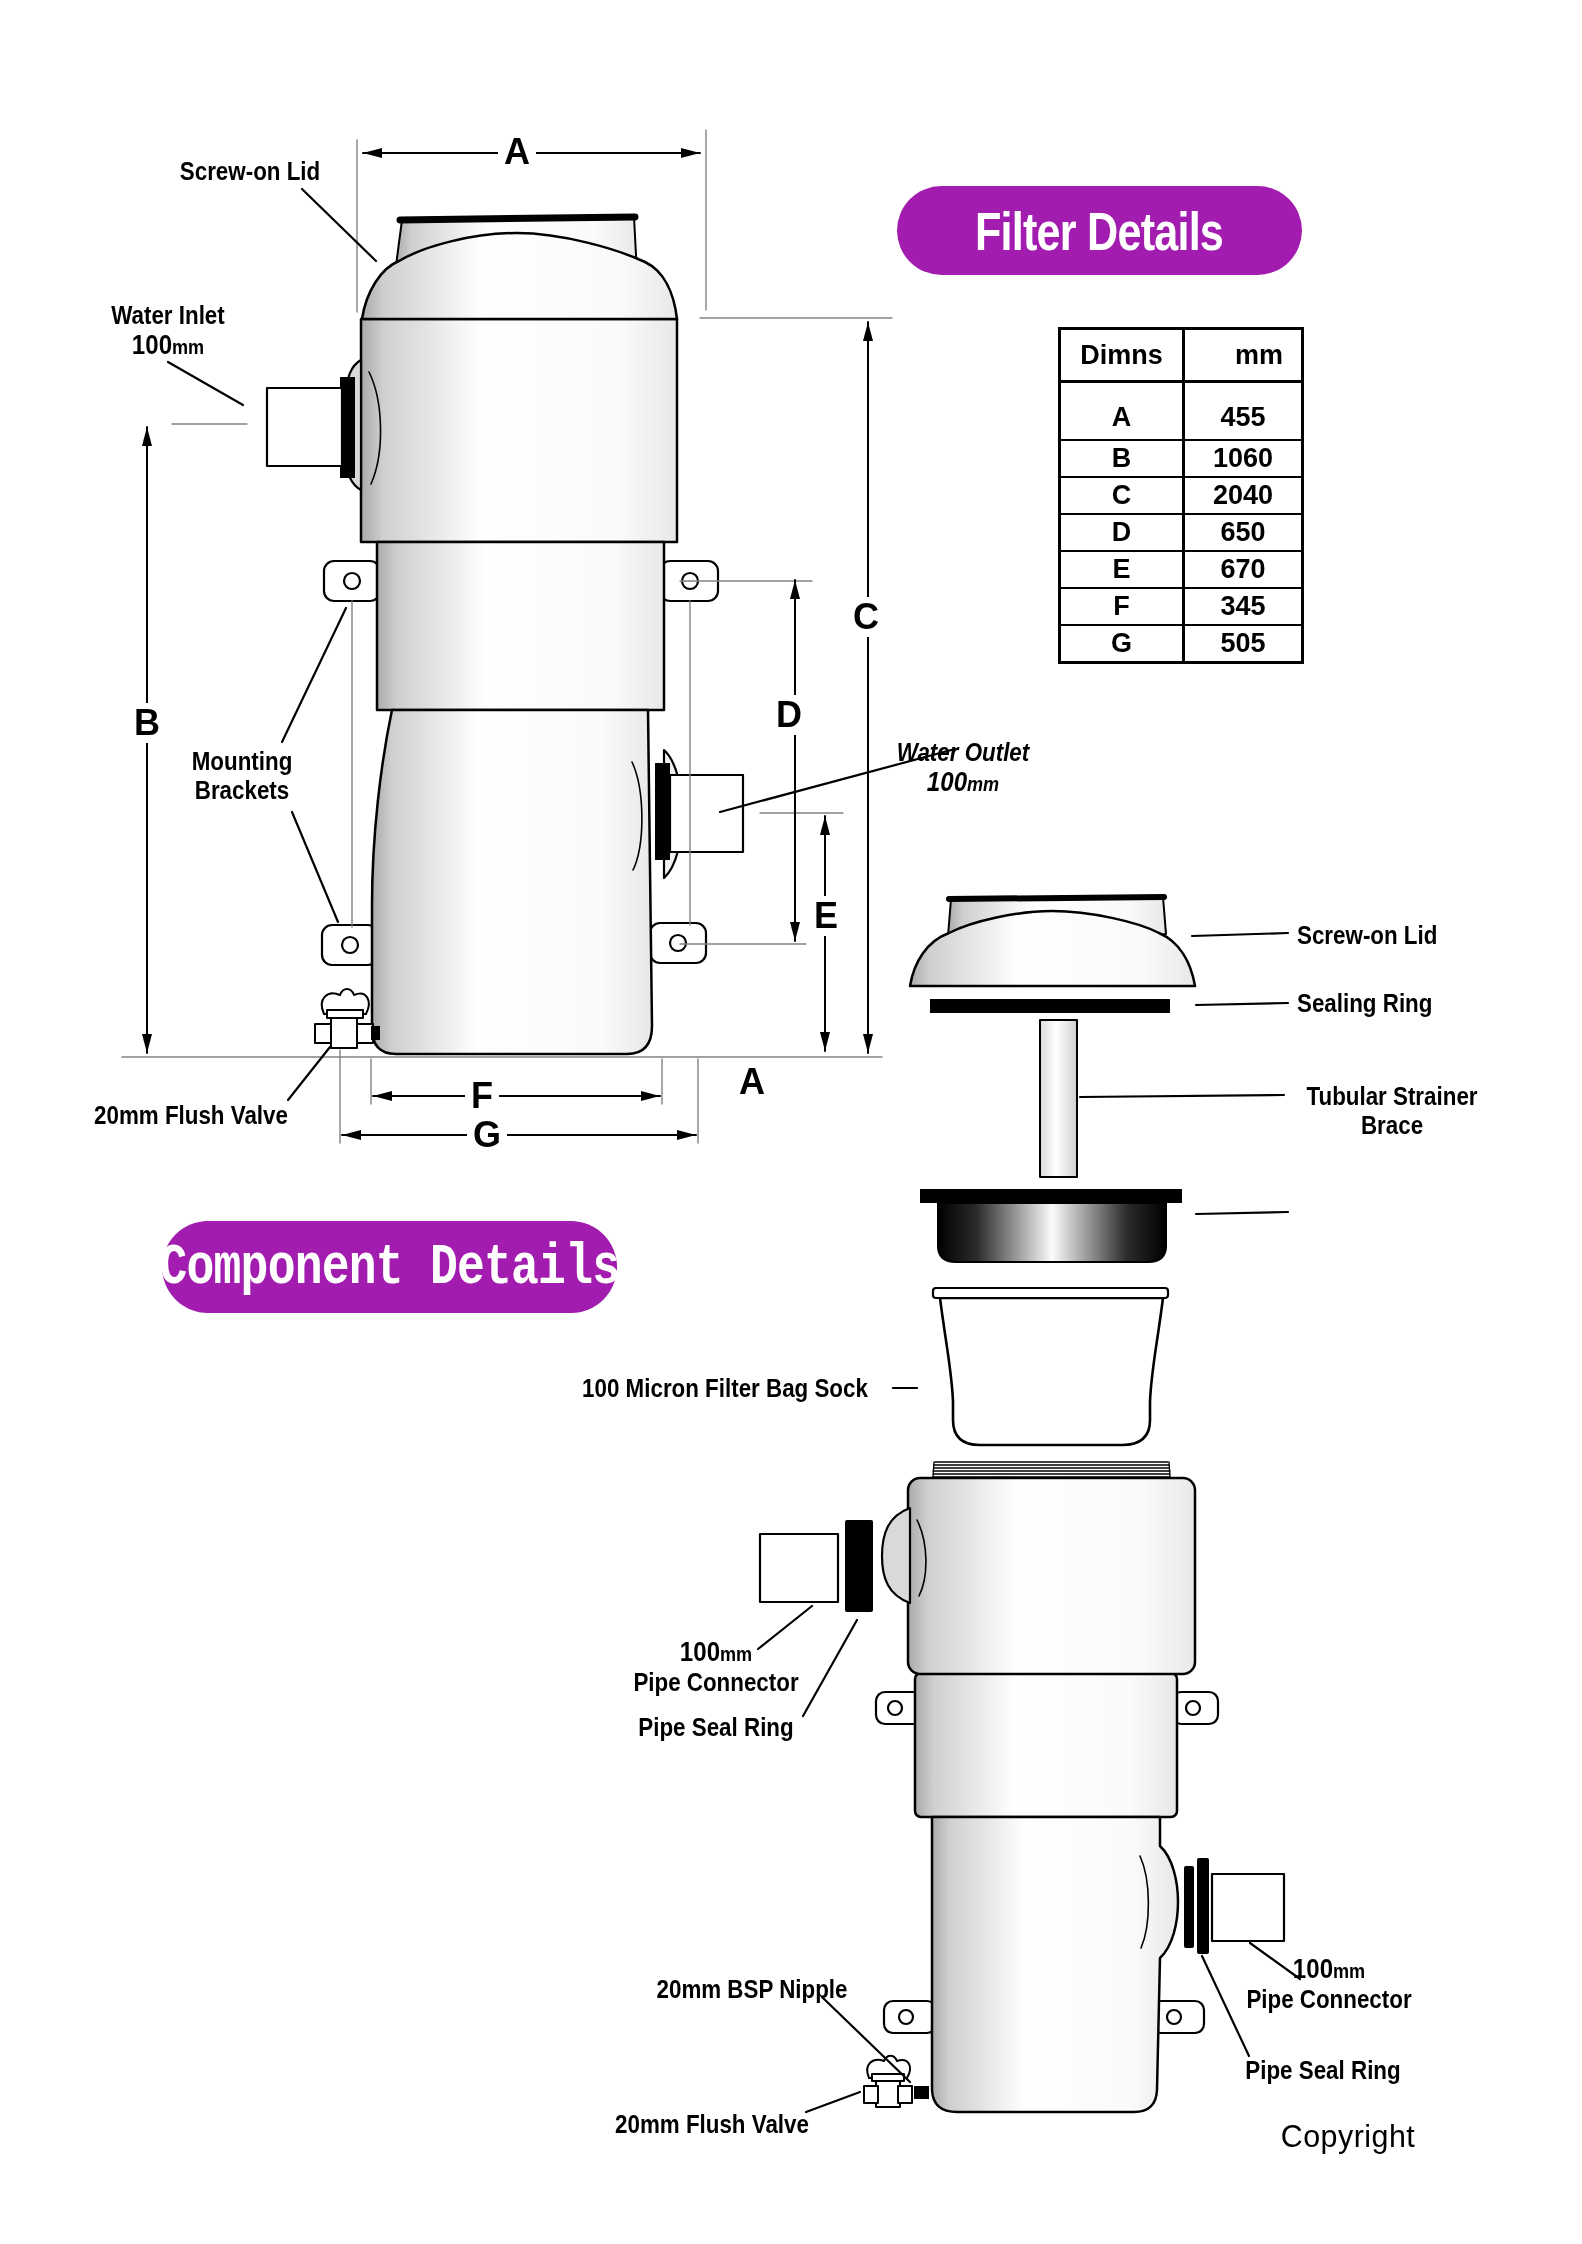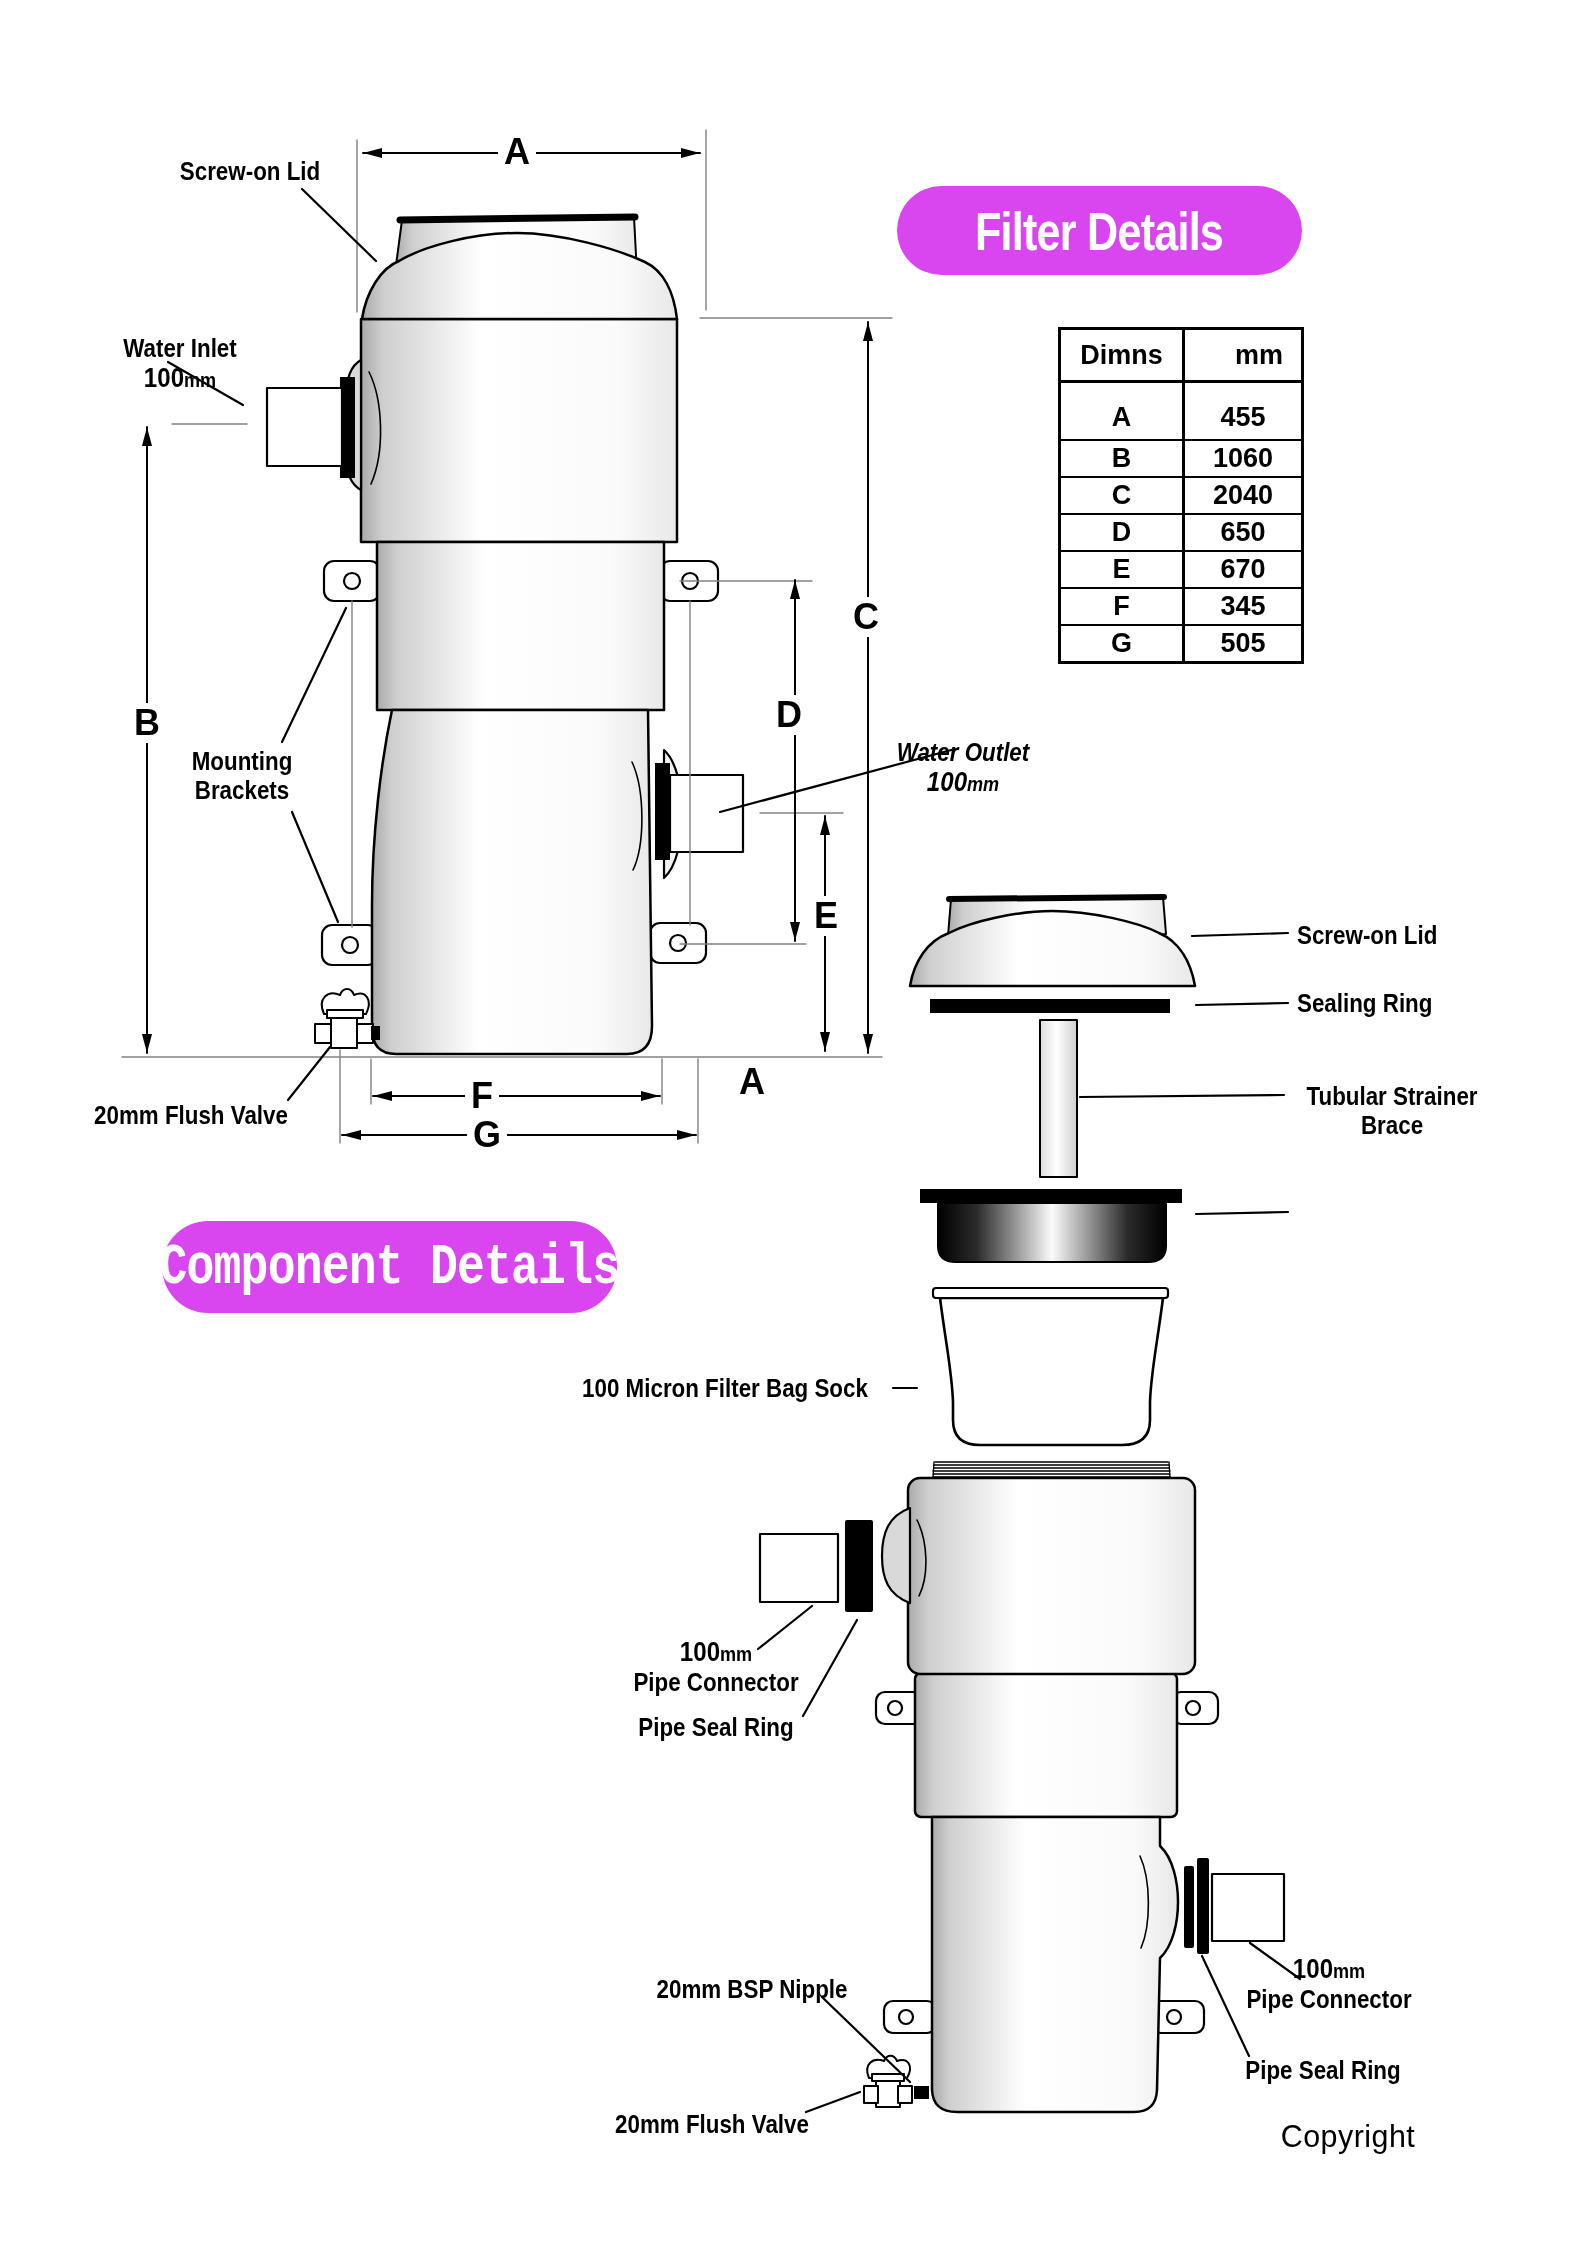--- a/index.html
+++ b/index.html
@@ -11,21 +11,21 @@
   .lbl .cx{display:inline-block;transform:scaleX(.86);transform-origin:center;}
   .lbl.left{transform:translate(0,-50%);text-align:left;}
   .lbl.left .cx{transform-origin:left center;}
   .lbl.topleft{transform:translate(0,0);text-align:left;}
   .lbl.topleft .cx{transform-origin:left top;}
   .lbl .big{font-size:28px;}
   .lbl .unit{font-size:21px;}
   .dim{position:absolute;z-index:2;font-weight:700;font-size:36px;line-height:1;
        background:#fff;padding:2px 6px;transform:translate(-50%,-50%);}
   .dim.nobg{background:transparent;}
-  .pill{position:absolute;z-index:2;background:#d946ef;color:#fff;display:flex;
+  .pill{position:absolute;z-index:2;background:#a21caf;color:#fff;display:flex;
         align-items:center;justify-content:center;font-weight:700;}
   .pill .cx{display:inline-block;transform:scaleX(.8);transform-origin:center;
         letter-spacing:-1px;white-space:nowrap;}
   #pill-filter{left:897px;top:186px;width:405px;height:89px;border-radius:45px;font-size:54px;}
   #pill-component{left:162px;top:1221px;width:455px;height:92px;border-radius:46px;font-size:58px;font-family:Liberation Mono, monospace;}
   
   #dims-table{position:absolute;z-index:2;left:1058px;top:327px;width:240px;
         border:3px solid #000;background:#fff;font-size:27px;font-weight:700;}
   .trow{display:flex;}
   .trow .c1{width:121px;border-right:3px solid #000;display:flex;align-items:center;justify-content:center;}
@@ -275,21 +275,21 @@
     </div>
     <div class="trow rbody">
       <div class="c1">G</div>
       <div class="c2">505</div>
     </div>
   </div>
 
   <div class="lbl" style="left:250px;top:171px;">
     <span class="cx">Screw-on Lid</span></div>
 
-  <div class="lbl" style="left:180px;top:331px;margin-top:33px;">
+  <div class="lbl" style="left:168px;top:331px;">
     <span class="cx"><div>Water Inlet</div>
       <div><span class="big">100</span><span class="unit">mm</span></div>
     </span></div>
 
   <div class="lbl" style="left:242px;top:776px;">
     <span class="cx"><div>Mounting</div>
       <div>Brackets</div></span></div>
 
   <div class="lbl" style="left:191px;top:1115px;">
     <span class="cx">20mm Flush Valve</span></div>

